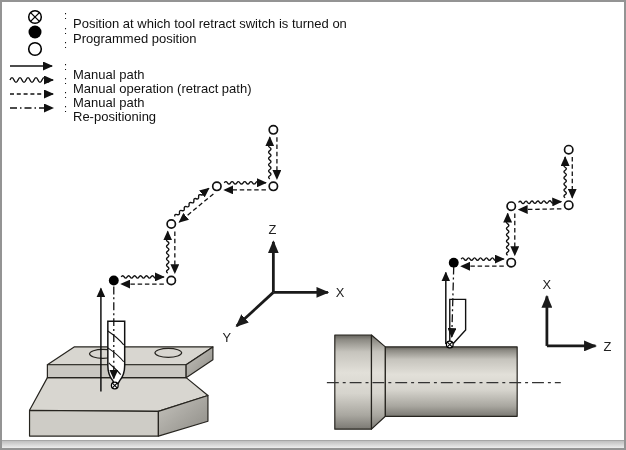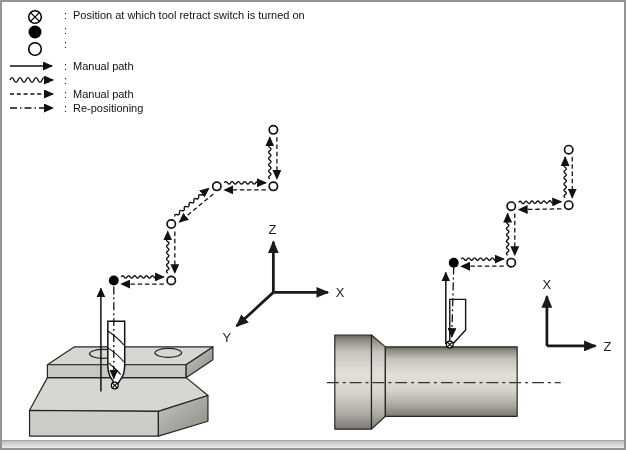--- a/index.html
+++ b/index.html
@@ -7,21 +7,21 @@
     position:relative;width:626px;height:450px;box-sizing:border-box;
     background:#ffffff;border:2px solid #949494;overflow:hidden;
     font-family:"Liberation Sans",sans-serif;color:#111;
   }
   .diagram-svg{position:absolute;left:0;top:0;}
   .legend{position:absolute;left:6px;top:0;width:420px;}
   .legend-row{position:absolute;display:flex;align-items:flex-start;}
   .legend-row .sym{width:56px;flex:0 0 56px;}
   .legend-row .sym svg{display:block;}
   .legend-row .colon{width:9px;flex:0 0 9px;font-size:11px;line-height:13px;}
-  .legend-row .label{font-size:11px;line-height:13px;white-space:pre-line;}
+  .legend-row .label{font-size:13px;line-height:13px;white-space:pre-line;margin-top:8px;}
   .arrow-sym{margin-top:-2px;}
   .wavy{stroke:#111;stroke-width:1.4;fill:none;}
   .dashret{stroke:#111;stroke-width:1.3;stroke-dasharray:4.5 2.8;}
   .opennode{fill:#fff;stroke:#111;stroke-width:1.7;}
   .fillednode{fill:#000;stroke:none;}
   .crossc{fill:#fff;stroke:#000;stroke-width:1.3;}
   .crossl{stroke:#000;stroke-width:1.1;}
   .axis{stroke:#1a1a1a;stroke-width:2.8;fill:none;}
   .axis-label{font-size:13px;fill:#222;}
   .outline{stroke:#26241f;stroke-width:1.2;stroke-linejoin:round;}
@@ -162,20 +162,21 @@
       <span class="label">Position at which tool retract switch is turned on</span>
     </div>
 
     <div class="legend-row" style="top:22px">
       <span class="sym">
         <svg width="56" height="16">
             <circle cx="27" cy="8" r="6.5" fill="#000"></circle>
           </svg>
       </span>
       <span class="colon">:</span>
+      <span class="label">Programmed position</span>
     </div>
 
     <div class="legend-row" style="top:36px">
       <span class="sym">
         <svg width="56" height="20">
             <circle cx="27" cy="11" r="6.3" fill="#fff" stroke="#000" stroke-width="1.6"></circle>
           </svg>
       </span>
       <span class="colon">:</span>
     </div>
@@ -190,20 +191,21 @@
       <span class="label">Manual path</span>
     </div>
 
     <div class="legend-row" style="top:72px">
       <span class="sym arrow-sym">
         <svg width="56" height="16">
             <path d="M2,8 Q4,3.2 6,8 T10,8 T14,8 T18,8 T22,8 T26,8 T30,8 T34,8 T38,8 T42,8 L45,8" fill="none" stroke="#111" stroke-width="1.4" marker-end="url(#ah)"></path>
           </svg>
       </span>
       <span class="colon">:</span>
+      <span class="label">Manual operation (retract path)</span>
     </div>
 
     <div class="legend-row" style="top:86px">
       <span class="sym arrow-sym">
         <svg width="56" height="16">
             <line x1="2" y1="8" x2="45" y2="8" stroke="#111" stroke-width="1.5" stroke-dasharray="4 2.8" marker-end="url(#ah)"></line>
           </svg>
       </span>
       <span class="colon">:</span>
       <span class="label">Manual path</span>

